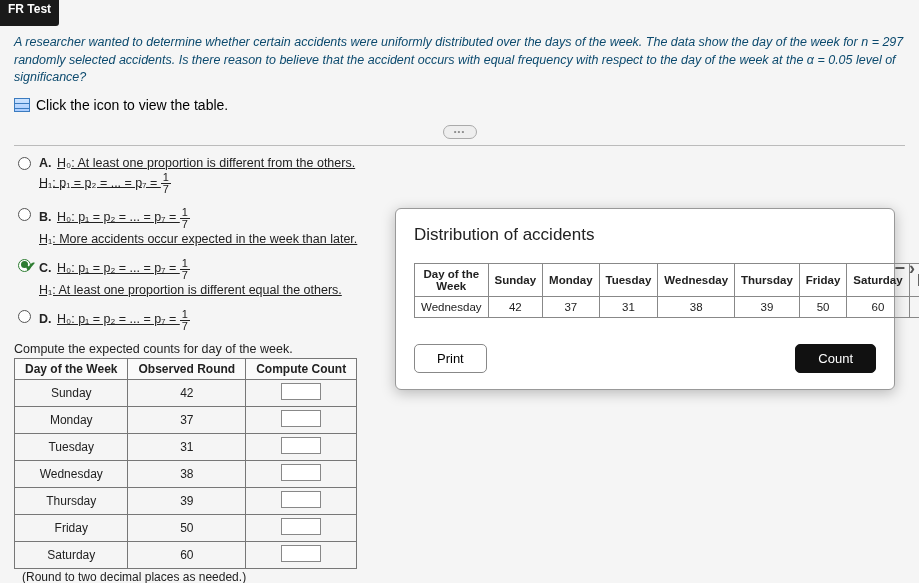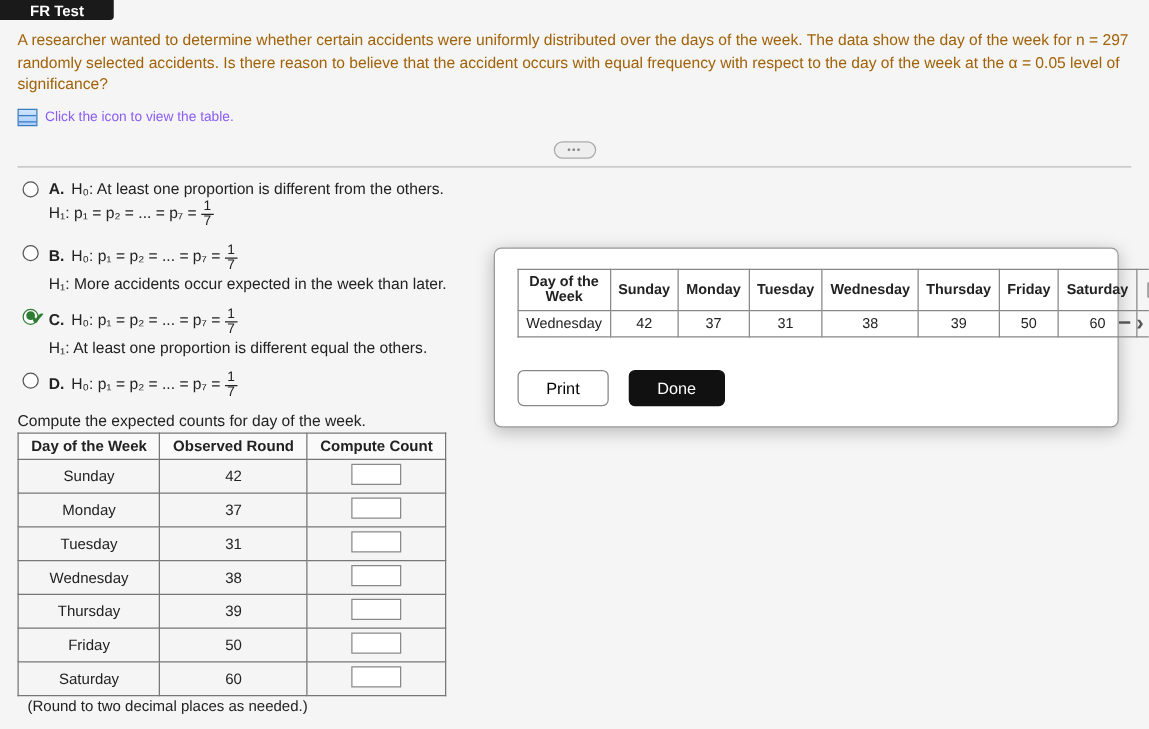--- a/index.html
+++ b/index.html
@@ -9,56 +9,57 @@
     color: #222;
     font-size: 13px;
     width: 919px;
     height: 583px;
     overflow: hidden;
     position: relative;
   }
   .top-bar {
     background: #1a1a1a;
     color: #fff;
-    padding: 2px 24px;
+    padding: 2px 8px;
     font-weight: bold;
     font-size: 12px;
-    height: 16px;
+    height: 26px;
     border-radius: 0 0 3px 0;
     display: inline-block;
   }
   .content {
     padding: 8px 14px;
     position: relative;
   }
   .problem-text {
     font-size: 12.5px;
     line-height: 1.4;
-    color: #a16207;
+    color: #0c4a6e;
     margin-bottom: 10px;
+    font-style: italic;
   }
   .link-row {
     display: flex;
     align-items: center;
     gap: 6px;
     margin-bottom: 12px;
   }
   .table-icon {
     width: 16px; height: 14px;
     border: 1px solid #3b7bbf;
     background: linear-gradient(#cde4ff,#a9ccff);
     display: inline-block;
     position: relative;
   }
   .table-icon::before, .table-icon::after {
     content:""; position:absolute; background:#3b7bbf; left:0; right:0; height:1px;
   }
   .table-icon::before { top:4px; }
   .table-icon::after  { top:9px; }
-  .link-text { color: #8b5cf6; font-size: 11px; cursor: pointer; }
+  .link-text { color: #000000; font-size: 14px; cursor: pointer; }
   hr.sep { border: none; border-top: 1px solid #bbb; margin: 6px 0 10px 0; }
   .pill {
     width: 34px; height: 14px; border: 1px solid #aaa; border-radius: 8px;
     background: #eee; margin: 0 auto 4px auto; display: flex; align-items:center; justify-content:center;
     font-size: 8px; letter-spacing: 1px; color:#888;
   }
   .options { margin-left: 4px; }
   .option { display: flex; gap: 8px; margin-bottom: 10px; align-items: flex-start; font-size: 12.5px; }
   .radio {
     width: 13px; height: 13px; border: 1.5px solid #555; border-radius: 50%;
@@ -66,21 +67,21 @@
   }
   .radio.checked { border-color: #2e7d32; }
   .radio.checked::after {
     content:""; position:absolute; width:7px; height:7px; background:#2e7d32;
     border-radius:50%; top:1.5px; left:1.5px;
   }
   .checkmark {
     position:absolute; left:-14px; top:1px; color:#2e7d32; font-weight:bold; font-size:13px;
   }
   .opt-label { font-weight: bold; margin-right: 2px; }
-  .hyp { margin: 2px 0; }
+  .hyp { margin: 2px 0; text-decoration: underline; }
   .frac {
     display: inline-flex; flex-direction: column; vertical-align: middle;
     font-size: 11px; line-height: 1; text-align: center;
   }
   .frac .n { border-bottom: 1px solid #222; padding: 0 2px; }
   .frac .d { padding: 0 2px; }
   .compute-text { font-size: 12.5px; margin-top: 6px; margin-bottom: 2px; }
   table.expected {
     border-collapse: collapse; font-size: 12px;
   }
@@ -106,21 +107,21 @@
   }
   .modal h2 { font-size: 17px; font-weight: normal; margin-bottom: 18px; }
   table.dist {
     border-collapse: collapse; font-size: 11.5px; width: 100%;
   }
   table.dist th, table.dist td {
     border: 1px solid #888; padding: 4px 6px; text-align: center;
   }
   table.dist th { font-weight: bold; }
   .modal-buttons {
-    display:flex; justify-content:flex-start; gap: 16px; margin-top: 26px;
+    display:flex; justify-content:space-between; gap: 16px; margin-top: 26px;
   }
   .btn {
     padding: 6px 22px; border-radius: 5px; font-size: 13px; cursor: pointer;
     border: 1px solid #888; background: #fff;
   }
   .btn.primary { background: #111; color: #fff; border-color: #111; }
   .copy-icon {
     width: 12px; height: 12px; display:inline-block; border:1px solid #666;
     position: relative; margin-left: 2px; vertical-align: middle;
   }
@@ -256,20 +257,21 @@
           <td>Saturday</td>
           <td>60</td>
           <td><span class="input-cell"></span></td>
         </tr>
   </tbody>
     </table>
   <span class="round-note">(Round to two decimal places as needed.)</span>
 
   
   <div class="modal">
+    <h2>Distribution of accidents</h2>
     <table class="dist">
       <tbody>
           <tr>
         <th>Day of the Week</th>
         <th>Sunday</th>
         <th>Monday</th>
         <th>Tuesday</th>
         <th>Wednesday</th>
         <th>Thursday</th>
         <th>Friday</th>
@@ -284,21 +286,21 @@
         <td>38</td>
         <td>39</td>
         <td>50</td>
         <td>60</td>
         <td></td>
       </tr>
     </tbody>
       </table>
     <div class="modal-buttons">
       <button class="btn">Print</button>
-      <button class="btn primary">Done</button>
+      <button class="btn primary">Count</button>
     </div>
   </div>
 
   <div class="side-controls">
     <span>−</span>
     <span>›</span>
   </div>
 
 </div>
 

